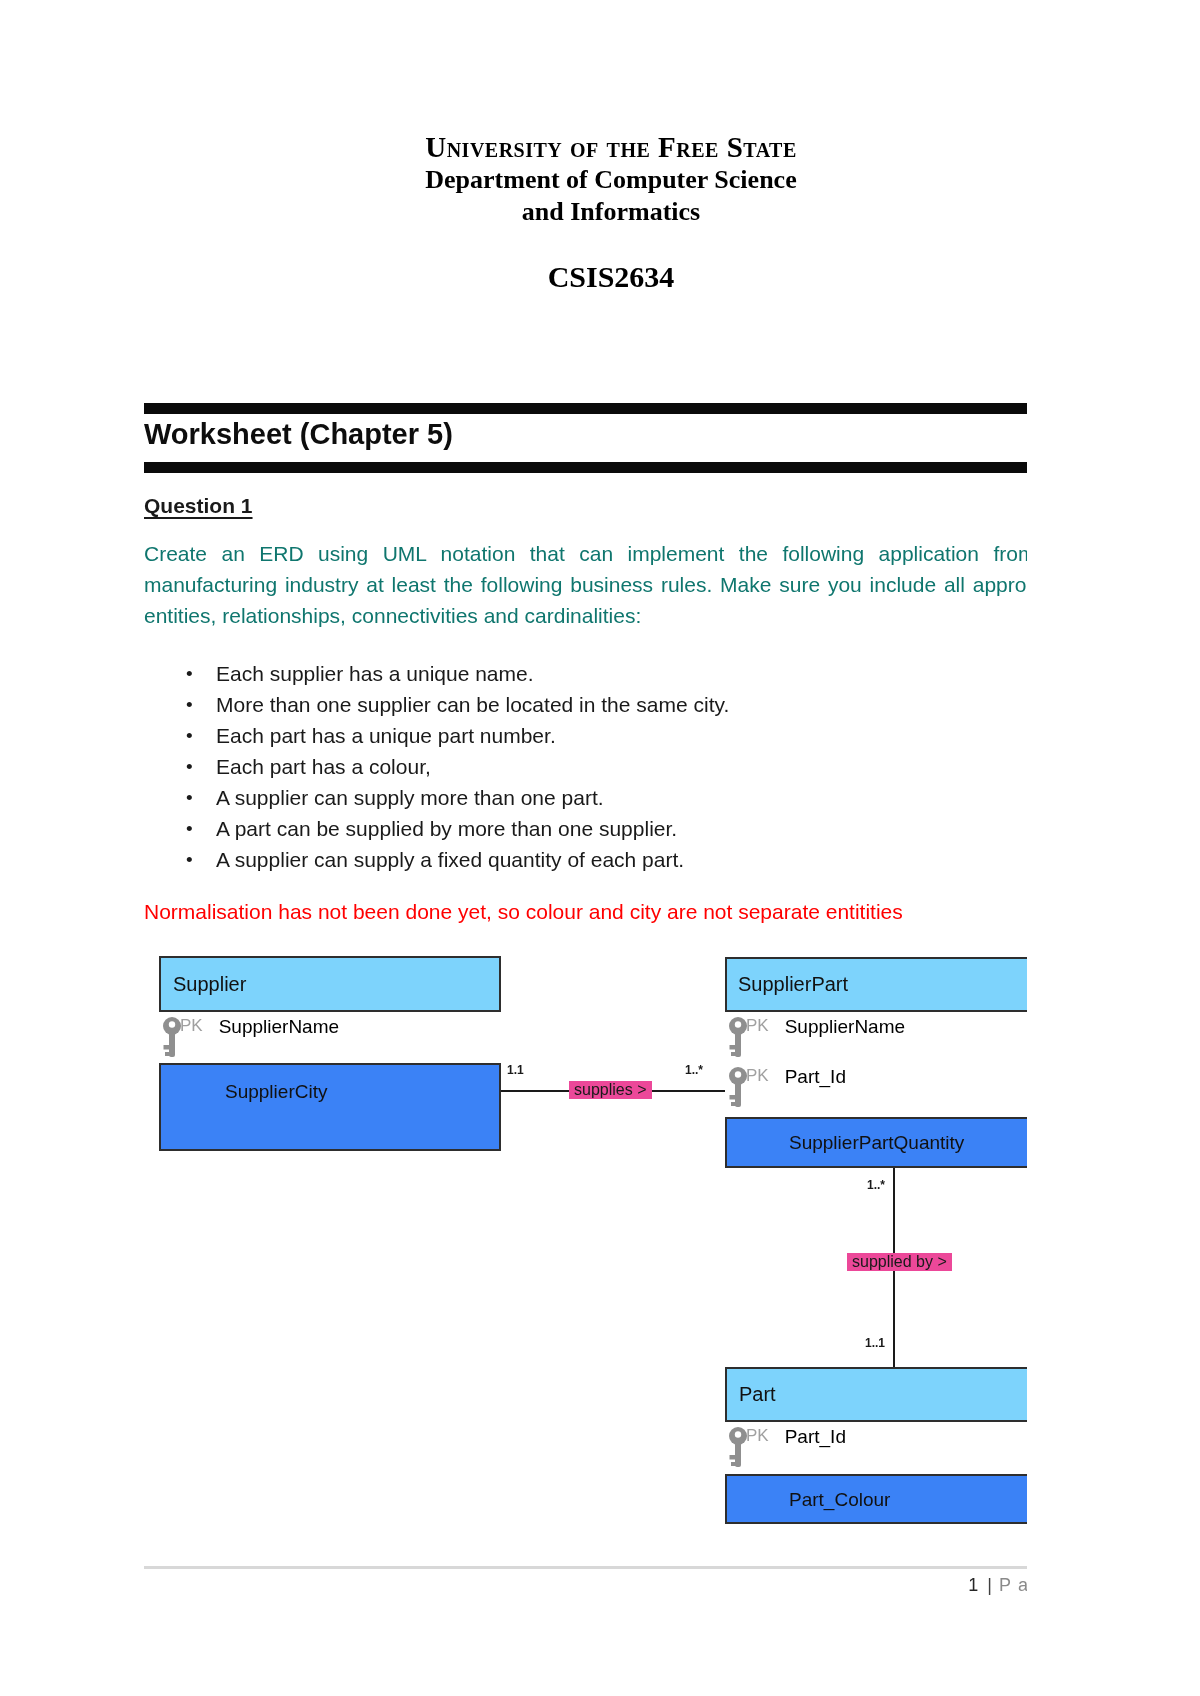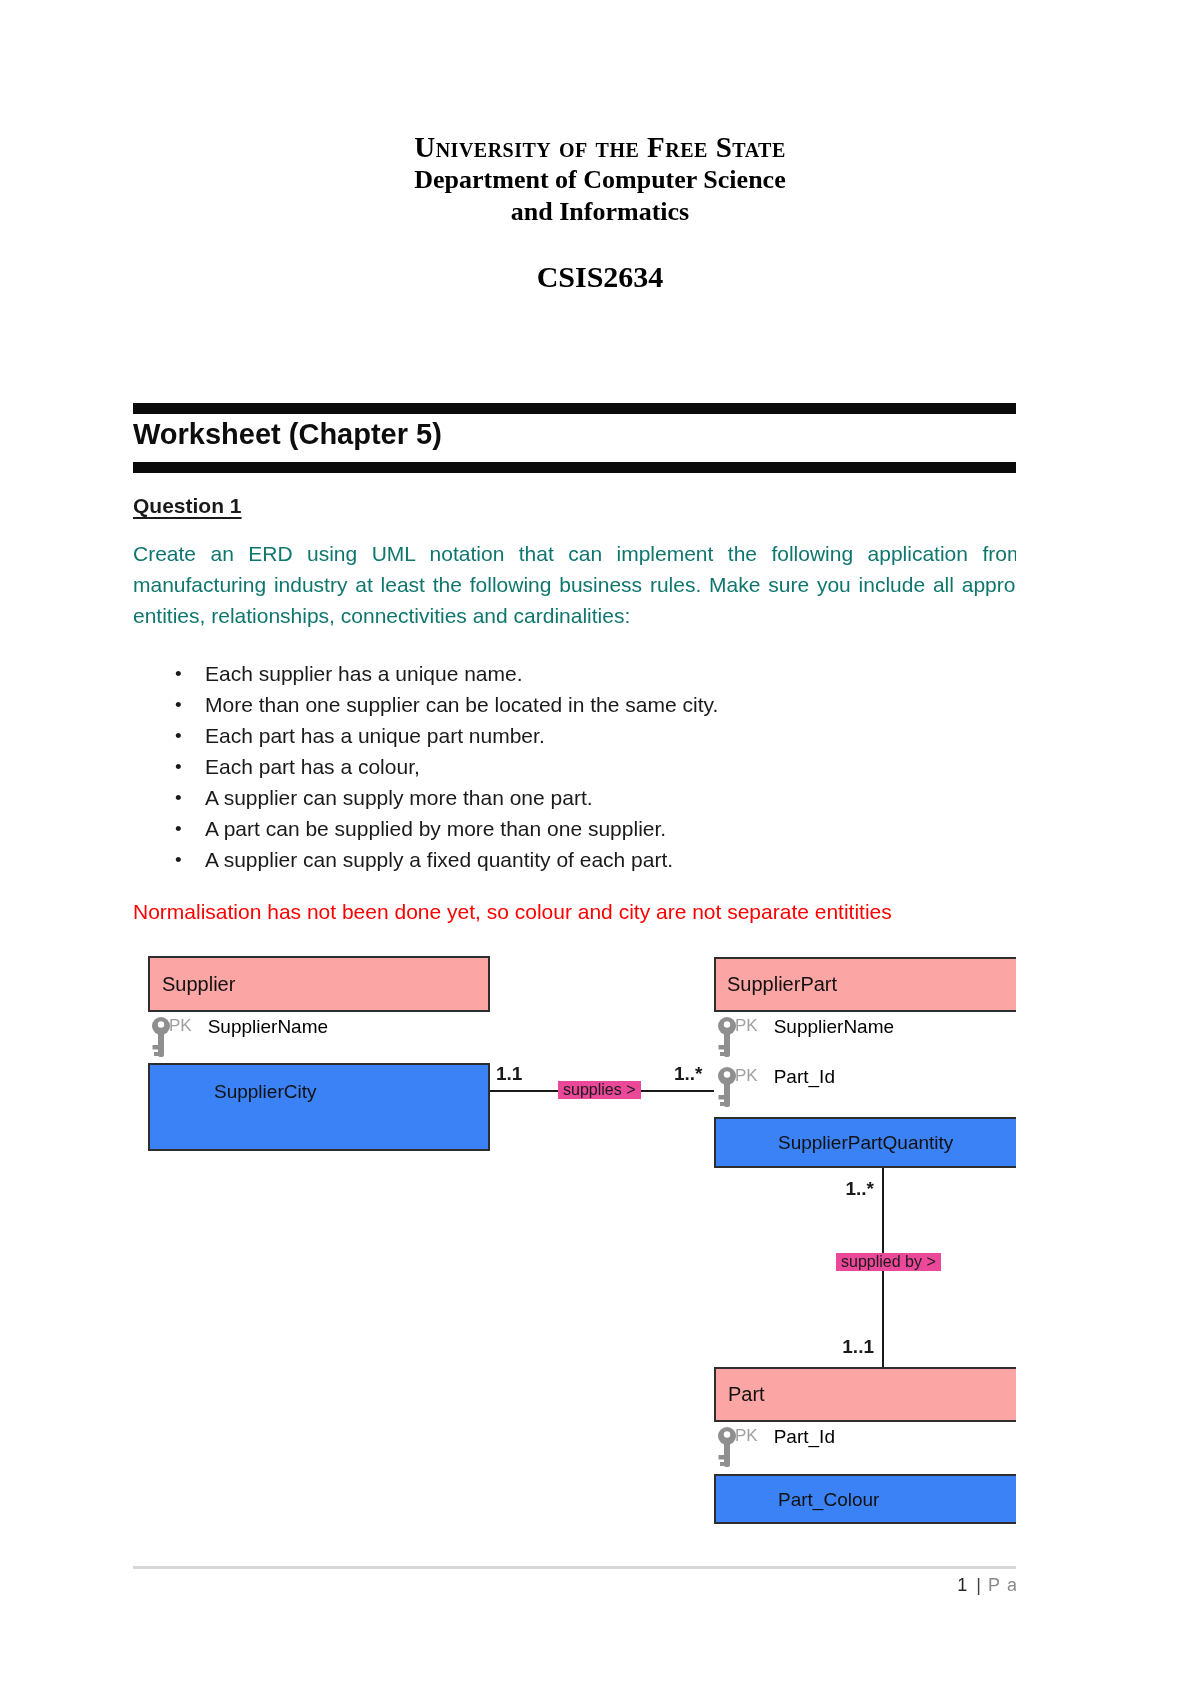--- a/index.html
+++ b/index.html
@@ -1,18 +1,18 @@
 <!DOCTYPE html>
 <html><head>
 <meta charset="utf-8">
 <style>
   html,body { margin:0; padding:0; background:#ffffff; }
   .page {
     position:relative; width:1016px; height:1696px; background:#ffffff;
-    font-family:"Liberation Sans", sans-serif; color:#1a1a1a; overflow:hidden;
+    font-family:"Liberation Sans", sans-serif; color:#1a1a1a; overflow:hidden;margin-left:11px;
   }
   
   .doc-header {
     position:absolute; top:130px; left:133px; width:934px; text-align:center;
     font-family:"Liberation Serif", serif; font-weight:bold; color:#000;
   }
   .uni   { font-size:29px; line-height:34px; font-variant:small-caps; letter-spacing:.5px; }
   .dept  { font-size:26px; line-height:32px; }
   .course{ font-size:30px; line-height:34px; margin-top:32px; }
   
@@ -31,36 +31,36 @@
   .intro {
     position:absolute; top:538px; left:133px; width:935px; margin:0;
     font-size:21px; line-height:31px; text-align:justify; color:#0f766e;
   }
   .rules { position:absolute; top:658px; left:133px; width:935px; margin:0; padding:0; list-style:none; }
   .rules li { display:flex; line-height:31px; font-size:21px; color:#1a1a1a; }
   .rules .b { width:30px; margin-left:42px; font-size:19px; }
   .note { position:absolute; top:900px; left:133px; width:935px; font-size:21px; color:#ff0000; }
   
   .ent-title {
-    position:absolute; background:#fca5a5; border:2px solid #2e2e2e;
+    position:absolute; background:#7dd3fc; border:2px solid #2e2e2e;
     display:flex; align-items:center; padding-left:12px; box-sizing:border-box;
     font-size:20px; color:#111;
   }
   .attr-box {
     position:absolute; background:#3b82f6; border:2px solid #2e2e2e;
     box-sizing:border-box; font-size:19px; color:#111;
   }
   .attr-box span { position:absolute; }
   .pk-row { position:absolute; display:flex; align-items:flex-start; height:46px; }
   .pk-row svg { flex:0 0 auto; }
   .pk-label { font-size:17px; color:#a0a0a0; margin-left:-3px; }
   .attr-name { font-size:19px; color:#000; margin-left:16px; }
   .rel-h { position:absolute; height:2px; background:#1a1a1a; }
   .rel-v { position:absolute; width:2px; background:#1a1a1a; }
-  .card { position:absolute; font-size:19px; font-weight:600; color:#1a1a1a; }
+  .card { position:absolute; font-size:12px; font-weight:600; color:#1a1a1a; }
   .rel-label {
     position:absolute; font-size:16px; color:#1a1a1a; background:#ec4899;
     padding:0 5px; white-space:nowrap; z-index:2;
   }
   
   .footer-rule { position:absolute; top:1566px; left:133px; width:925px; height:3px; background:#d8d8d8; }
   .page-footer { position:absolute; top:1575px; left:700px; width:358px; text-align:right; font-size:18px; }
   .pnum  { color:#262626; }
   .psep  { color:#3f3f3f; margin:0 7px 0 9px; }
   .plabel{ color:#8a8a8a; letter-spacing:7px; }

